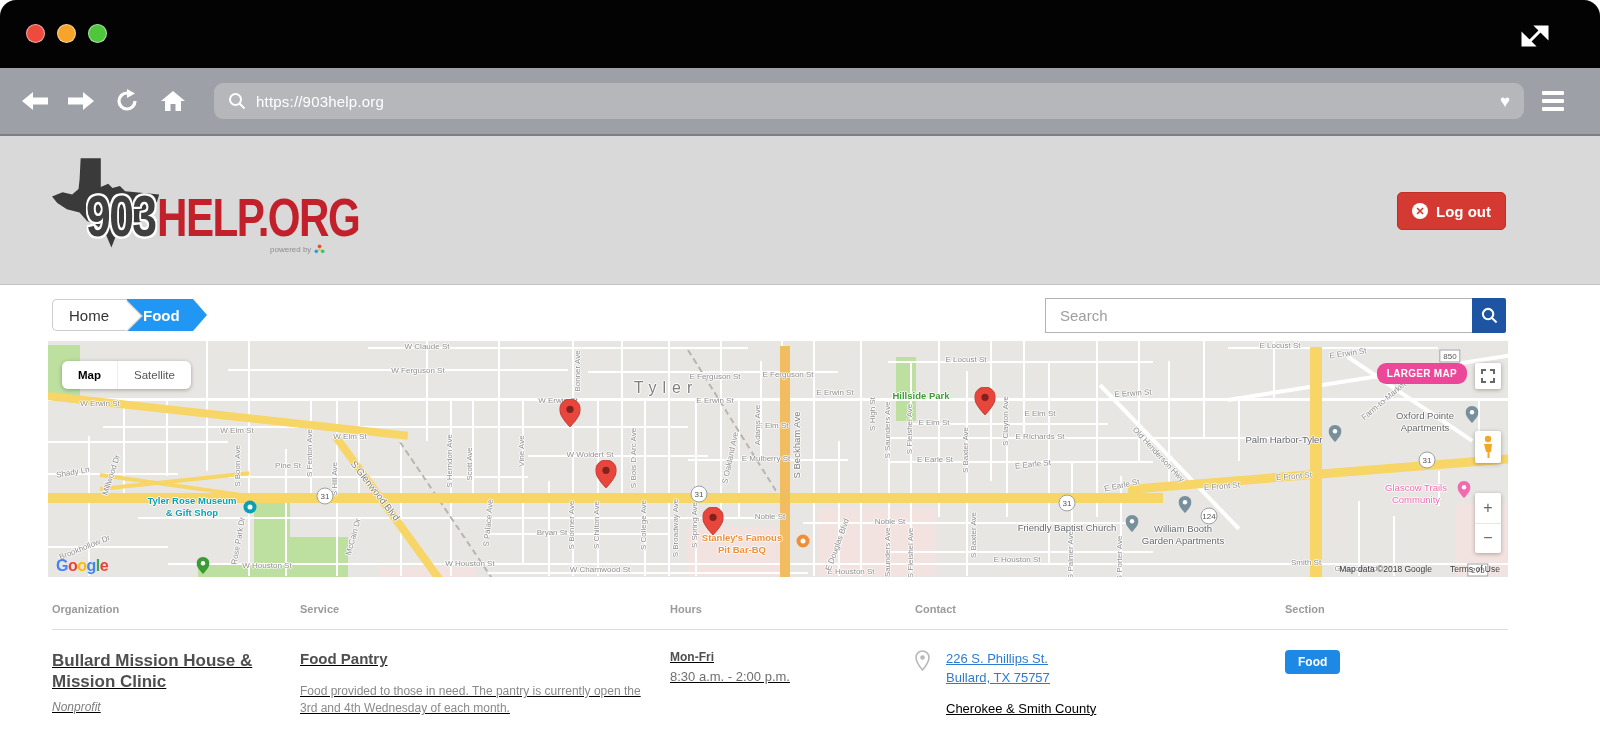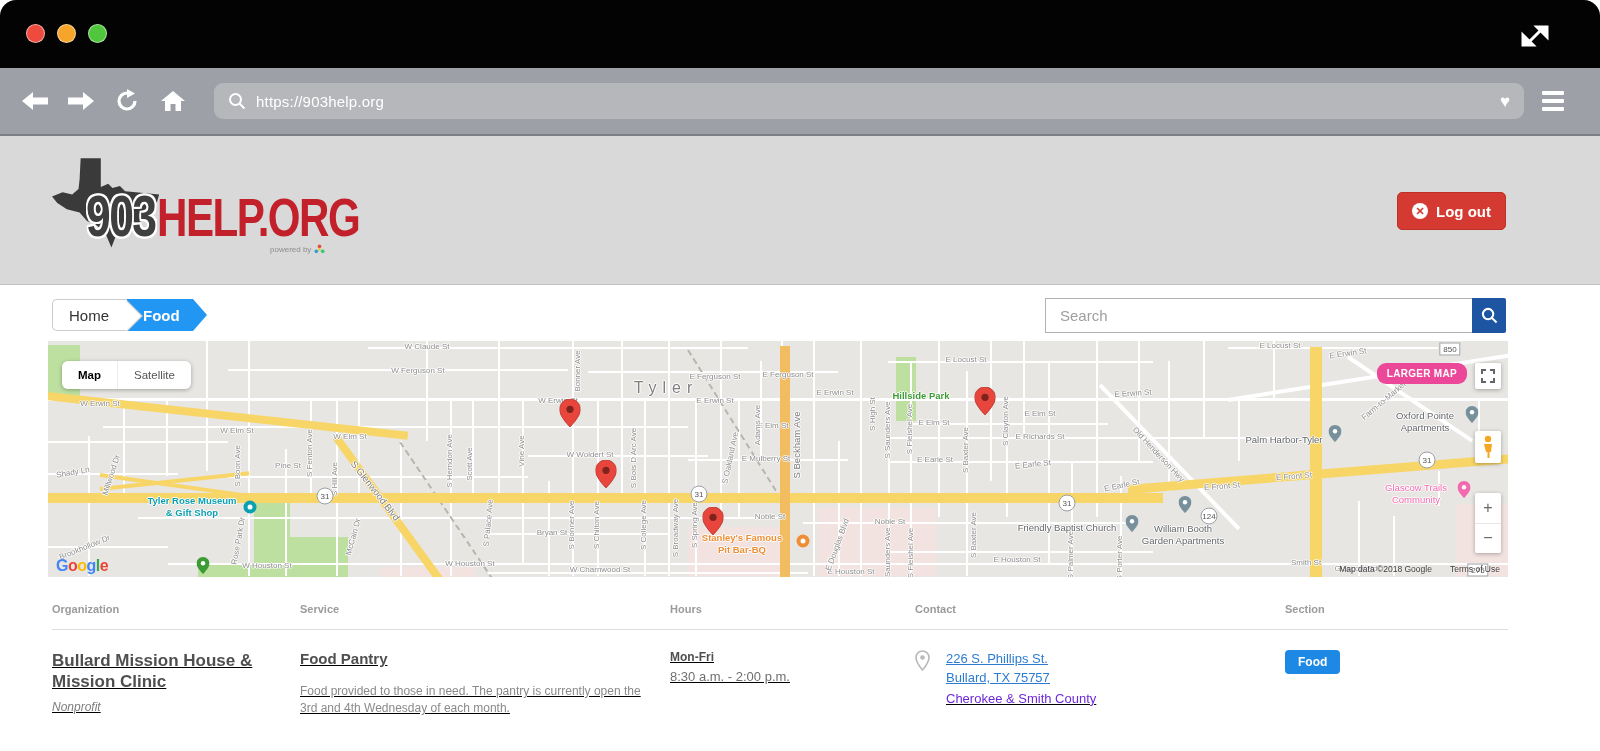--- a/index.html
+++ b/index.html
@@ -87,21 +87,21 @@
   .trow{display:grid;grid-template-columns:248px 370px 245px 370px 1fr;padding-top:20px;text-decoration:underline;}
   .orgname{font-size:17px;font-weight:bold;color:#4f4f4f;line-height:1.25;width:225px;}
   .orgtype{font-size:12px;font-style:italic;color:#7d7d7d;margin-top:7px;}
   .svcname{font-size:15px;font-weight:bold;color:#4f4f4f;}
   .svcdesc{font-size:12px;color:#8a8a8a;line-height:1.45;margin-top:16px;max-width:342px;}
   .hrsdays{font-size:12px;font-weight:bold;color:#4f4f4f;}
   .hrstime{font-size:13px;color:#6f6f6f;margin-top:5px;}
   .contactblk{display:flex;flex-direction:column;gap:16px;}
   .crow{display:flex;gap:16px;}
   .addr a{display:block;font-size:13px;color:#2e7cd1;text-decoration:underline;line-height:1.45;}
-  .region{font-size:13px;color:#6d28d9;margin-top:2px;line-height:1.45;}
+  .region{font-size:13px;color:#000000;margin-top:12px;line-height:1.45;}
   .phonetxt{font-size:13px;color:#666;padding-top:2px;}
   .badge{display:inline-block;background:#1e88e5;color:#fff;font-size:12px;font-weight:bold;padding:5px 13px;border-radius:4px;}
 </style>
 </head>
 <body>
 
 <div class="window">
 
   <div class="titlebar">
     <div class="lights">
@@ -381,21 +381,21 @@
         <div class="mlabel org" style="left: 694px; top: 203px; transform: translate(-50%, -50%) rotate(0deg);">Stanley's Famous
 Pit Bar-BQ</div>
         <div class="mlabel pink" style="left: 1368px; top: 153px; transform: translate(-50%, -50%) rotate(0deg);">Glascow Trails
 Community</div>
         <div class="shield-c" style="left: 277px; top: 155px;">31</div>
         <div class="shield-c" style="left: 651px; top: 153px;">31</div>
         <div class="shield-c" style="left: 1019px; top: 162px;">31</div>
         <div class="shield-c" style="left: 1379px; top: 119px;">31</div>
         <div class="shield-c" style="left: 1161px; top: 175px;">124</div>
         <div class="shield-r" style="left: 1430px; top: 229px;">275</div>
-        <div class="shield-r" style="left: 1402px; top: 8px;">850</div>
+        <div class="shield-r" style="left: 1402px; top: 15px;">850</div>
         <div class="poic" style="left: 202px; top: 166px; background: rgb(10, 160, 178);">
           <i></i>
         </div>
         <div class="poic" style="left: 755px; top: 200px; background: rgb(239, 142, 52);">
           <i></i>
         </div>
         <div class="marker" style="left: 155px; top: 237px;"><svg width="13" height="17" viewBox="0 0 13 17">
             <path d="M6.5 0 C2.9 0 0 2.9 0 6.5 C0 10.8 6.5 17 6.5 17 C6.5 17 13 10.8 13 6.5 C13 2.9 10.1 0 6.5 0 Z" fill="#3d9b35"></path>
             <circle cx="6.5" cy="6.2" r="2.2" fill="#fff"></circle>
           </svg></div>

